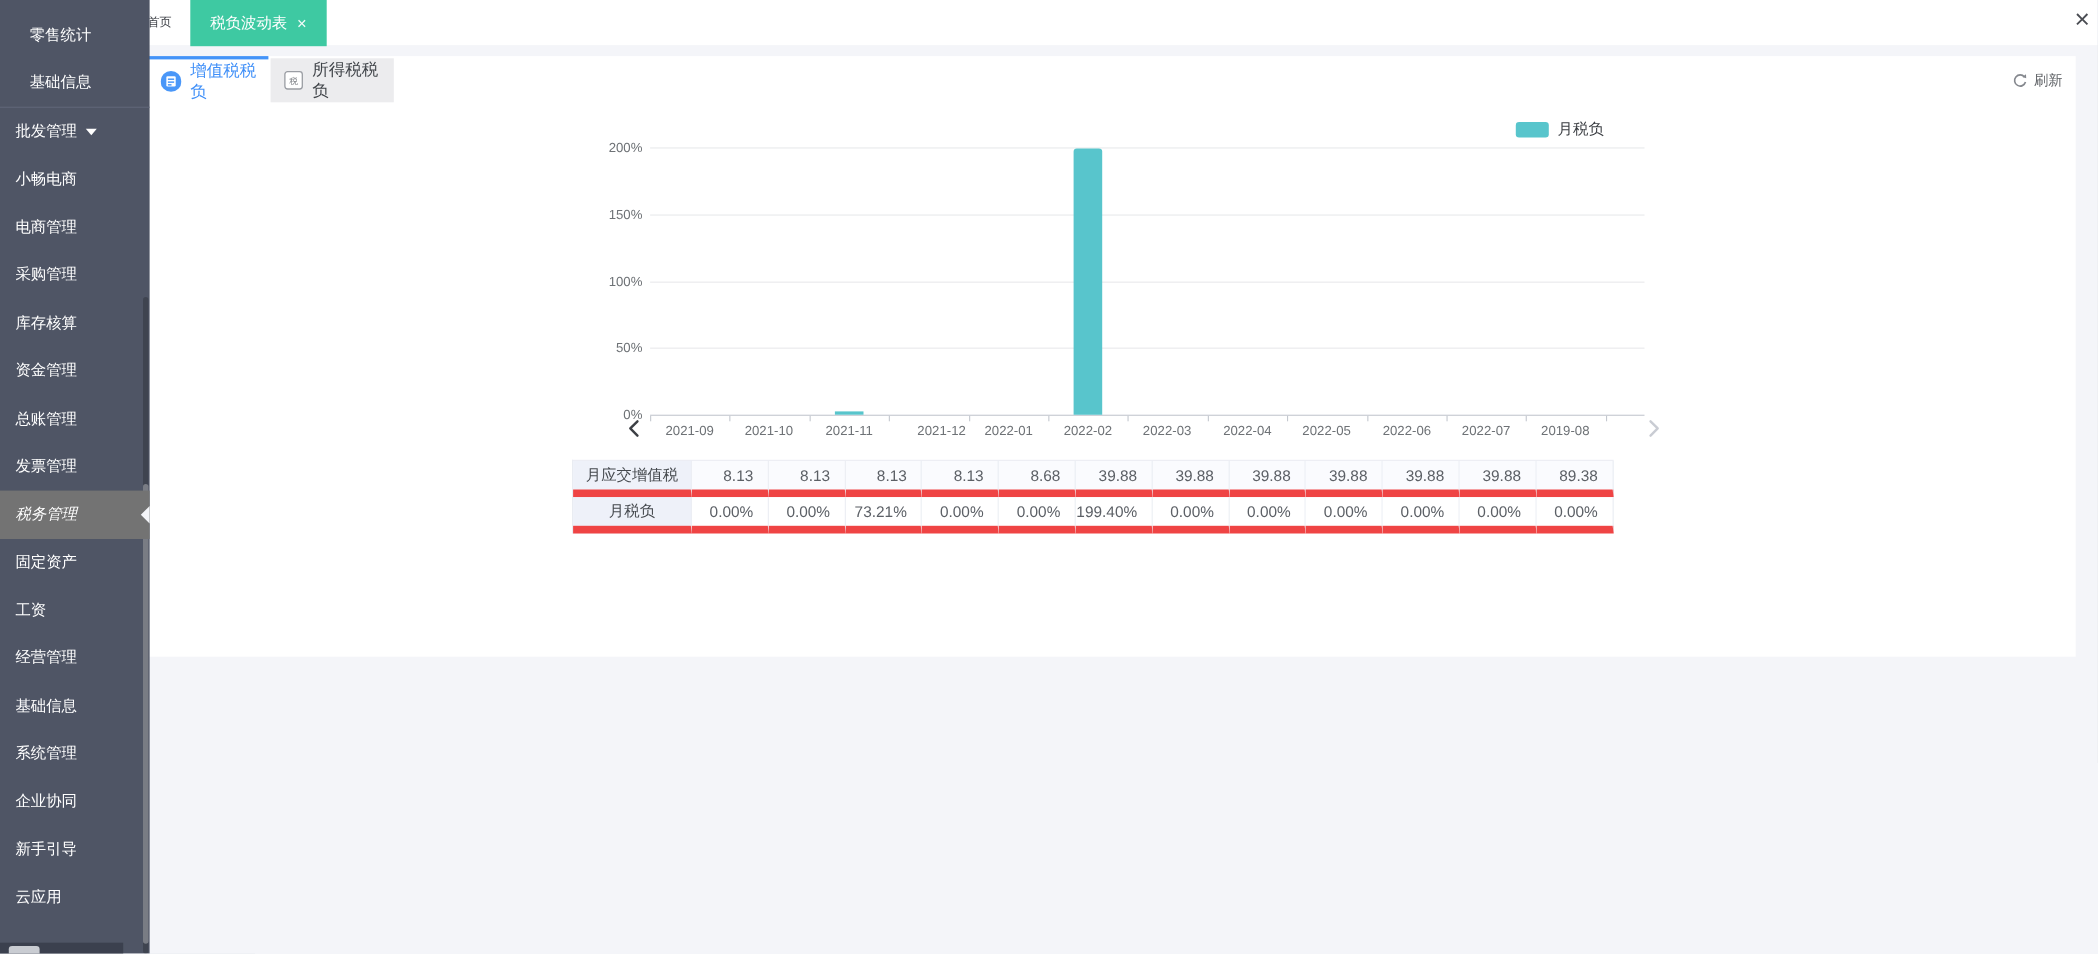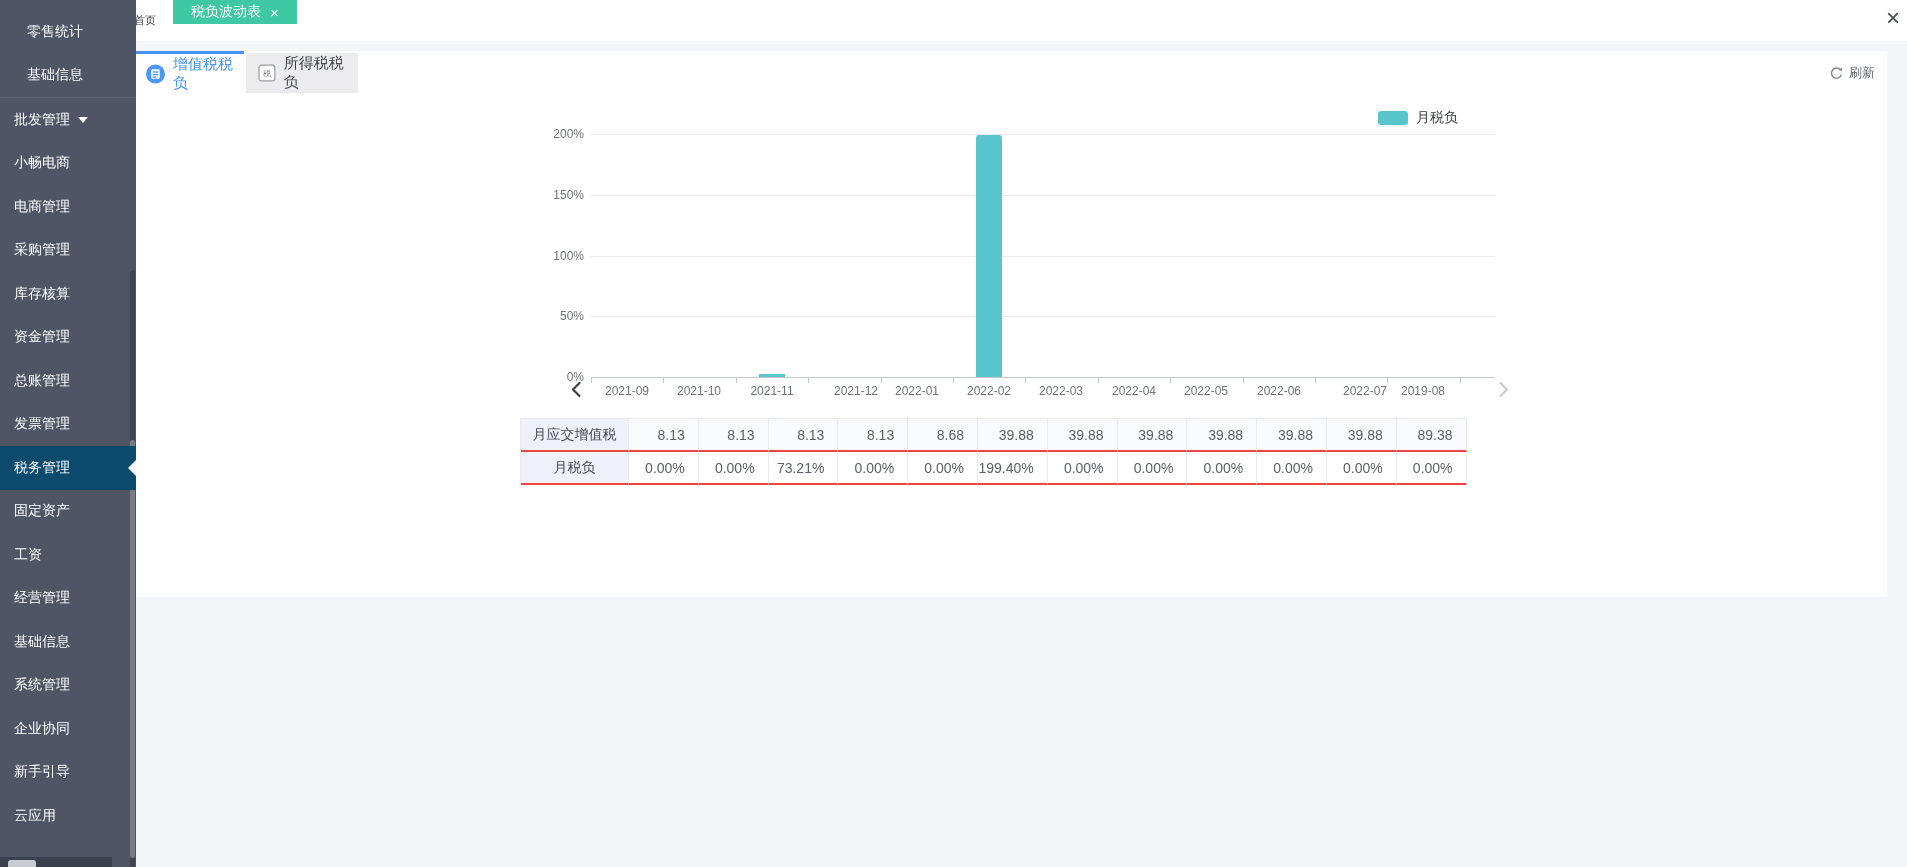--- a/index.html
+++ b/index.html
@@ -2,35 +2,35 @@
 <html><head>
 <meta charset="utf-8">
 <style>
   html,body { margin:0; padding:0; background:#e9eaee; font-family:"Liberation Sans", sans-serif; }
   #app { position:relative; width:1907px; height:867px; background:#f4f5f9; overflow:hidden; }
 
   
   .sidebar { position:absolute; left:0; top:0; width:136px; height:867px; background:#4f5565; padding-top:10px; box-sizing:border-box; z-index:3; }
   .side-item { position:relative; height:43.5px; display:flex; align-items:center; padding-left:14px; font-size:14px; color:#ffffff; cursor:pointer; white-space:nowrap; }
   .side-item.indent { padding-left:27px; }
-  .side-item.active { background:#0c4a6e; }
+  .side-item.active { background:#737373;font-style:italic; }
   .side-item.active::after { content:""; position:absolute; right:0; top:50%; margin-top:-8px; width:0; height:0;
        border-top:8px solid transparent; border-bottom:8px solid transparent; border-right:8px solid #f4f5f9; }
   .side-divider { height:1px; background:#606678; }
   .caret-down { display:inline-block; width:0; height:0; margin-left:8px;
        border-left:5px solid transparent; border-right:5px solid transparent; border-top:6px solid #ffffff; }
   .side-scroll-track { position:absolute; right:1px; top:270px; width:5px; height:597px; background:rgba(0,0,0,0.20); border-radius:3px; }
   .side-scroll-thumb { position:absolute; right:1px; top:440px; width:5px; height:418px; background:rgba(255,255,255,0.30); border-radius:3px; }
   .side-bottom { position:absolute; left:0; bottom:0; width:112px; height:10px; background:#3b404e; }
   .side-collapse-btn { position:absolute; left:8px; bottom:-8px; width:28px; height:15px; background:#c9ccd2; border-radius:3px; }
 
   
   .topbar { position:absolute; left:112px; top:0; right:0; height:41px; background:#ffffff; z-index:2; }
   .home-tab { position:absolute; left:22px; top:0; height:40px; display:flex; align-items:center; font-size:11px; color:#3b3e44; cursor:pointer; }
-  .doc-tab { position:absolute; left:61px; top:0; height:24px; min-width:124px; background:#3ec9a2; color:#ffffff;
+  .doc-tab { position:absolute; left:61px; top:0; height:42px; min-width:124px; background:#3ec9a2; color:#ffffff;
        display:flex; align-items:center; justify-content:center; gap:9px; font-size:14px; padding:0 12px; box-sizing:border-box; cursor:pointer; }
   .doc-tab .tab-close { font-size:15px; line-height:1; opacity:.95; cursor:pointer; }
   .win-close { position:absolute; right:7px; top:6px; font-size:24px; font-weight:300; color:#4a4d53; line-height:1; cursor:pointer; }
 
   
   .card { position:absolute; left:132px; top:51px; width:1755px; height:546px; background:#ffffff; z-index:1; }
   .card-tab { position:absolute; display:flex; align-items:center; gap:8px; font-size:15px; box-sizing:border-box; cursor:pointer; }
   .card-tab.active { left:0; top:0; width:112px; height:42px; padding:0 0 0 14px; background:#ffffff; color:#3f8ff8; border-top:3px solid #4393f8; }
   .card-tab.inactive { left:114px; top:2px; width:112px; height:40px; padding:0 0 0 12px; background:#ececee; color:#3f4348; }
   .refresh { position:absolute; top:13px; right:12px; display:flex; align-items:center; gap:5px; font-size:13px; color:#5f6266; cursor:pointer; }
@@ -45,21 +45,21 @@
   .bar { position:absolute; background:#58c5cc; }
   .bar.tall { border-radius:3px 3px 0 0; }
   .legend { position:absolute; display:flex; align-items:center; gap:8px; cursor:pointer; }
   .legend-swatch { width:30px; height:14px; border-radius:3px; background:#58c5cc; }
   .legend-label { font-size:14px; color:#3a3d42; }
   .chart-arrow { position:absolute; cursor:pointer; }
 
   
   .tax-table { position:absolute; left:388px; top:367px; display:grid; border-top:1px solid #e9ecf2; border-left:1px solid #e9ecf2; }
   .tcell { height:33px; display:flex; align-items:center; box-sizing:border-box; font-size:14px;
-       border-right:1px solid #e9ecf2; border-bottom:2px solid #ef4444; }
+       border-right:1px solid #e9ecf2; border-bottom:7px solid #ef4444; }
   .tcell.rowhead { justify-content:center; background:#eef1f9; color:#45494e; }
   .tcell.val { justify-content:flex-end; padding-right:13px; color:#5c6066; }
   .tcell.r0 { background:#fafbfe; }
   .tcell.r1 { background:#ffffff; }
 </style>
 </head>
 <body>
 
 <div id="app">
 
@@ -199,21 +199,21 @@
         <div class="xlabel" style="left: 604px; top: 333px;">2021-11</div>
         <div class="bar" style="left: 627px; top: 323px; width: 26px; height: 3px; background: rgb(88, 197, 204);"></div>
         <div class="xlabel" style="left: 688px; top: 333px;">2021-12</div>
         <div class="xlabel" style="left: 749px; top: 333px;">2022-01</div>
         <div class="xlabel" style="left: 821px; top: 333px;">2022-02</div>
         <div class="bar tall" style="left: 844px; top: 84px; width: 26px; height: 242px; background: rgb(88, 197, 204);"></div>
         <div class="xlabel" style="left: 893px; top: 333px;">2022-03</div>
         <div class="xlabel" style="left: 966px; top: 333px;">2022-04</div>
         <div class="xlabel" style="left: 1038px; top: 333px;">2022-05</div>
         <div class="xlabel" style="left: 1111px; top: 333px;">2022-06</div>
-        <div class="xlabel" style="left: 1183px; top: 333px; text-align: right;">2022-07</div>
+        <div class="xlabel" style="left: 1183px; top: 333px;">2022-07</div>
         <div class="xlabel" style="left: 1255px; top: 333px;">2019-08</div>
         <div class="legend" style="left: 1246px; top: 58px;">
           <div class="legend-swatch" style="background: rgb(88, 197, 204);"></div>
           <div class="legend-label">月税负</div>
         </div>
         <div class="chart-arrow" style="left: 438px; top: 330px;"><svg width="12" height="17" viewBox="0 0 12 17">
             <polyline points="9.5,2 3,8.5 9.5,15" fill="none" stroke="#3c3f44" stroke-width="2.2" stroke-linecap="round" stroke-linejoin="round"></polyline>
           </svg></div>
         <div class="chart-arrow" style="left: 1366px; top: 330px;"><svg width="12" height="17" viewBox="0 0 12 17">
             <polyline points="2.5,2 9,8.5 2.5,15" fill="none" stroke="#c9ccd3" stroke-width="2.2" stroke-linecap="round" stroke-linejoin="round"></polyline>

